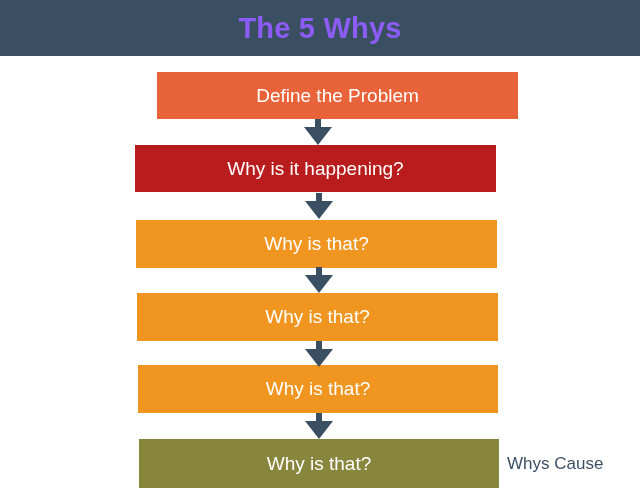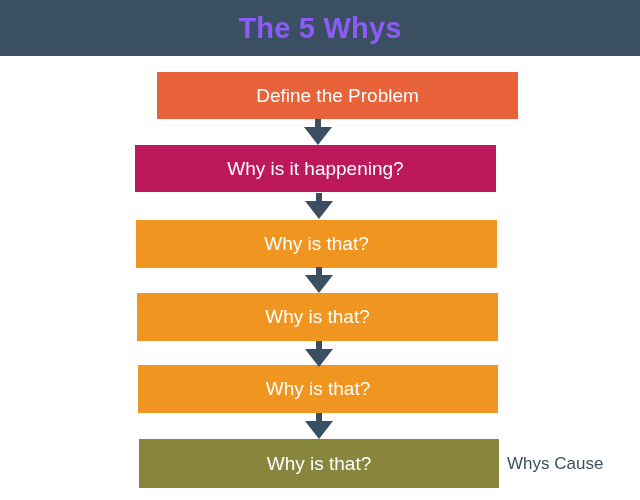--- a/index.html
+++ b/index.html
@@ -95,21 +95,21 @@
 
 <div id="canvas" style="width: 640px; height: 500px; background: rgb(255, 255, 255);">
 
   <div class="header-banner" style="background: rgb(59, 79, 99);"></div>
   <div class="header-title" style="color: #8b5cf6; text-align: center;">The 5 Whys</div>
 
   <div id="flow-layer">
       <div class="flow-box" style="left: 134px; top: 72px; width: 361px; height: 47px; background: rgb(232, 99, 58); margin-left: 23px;">
         <span class="flow-box-label">Define the Problem</span>
       </div>
-      <div class="flow-box" style="left: 135px; top: 145px; width: 361px; height: 47px; background: #be185d;">
+      <div class="flow-box" style="left: 135px; top: 145px; width: 361px; height: 47px; background: #b91c1c;">
         <span class="flow-box-label">Why is it happening?</span>
       </div>
       <div class="flow-box" style="left: 136px; top: 220px; width: 361px; height: 48px; background: rgb(240, 149, 31);">
         <span class="flow-box-label">Why is that?</span>
       </div>
       <div class="flow-box" style="left: 137px; top: 293px; width: 361px; height: 48px; background: rgb(240, 149, 31);">
         <span class="flow-box-label">Why is that?</span>
       </div>
       <div class="flow-box" style="left: 138px; top: 365px; width: 360px; height: 48px; background: rgb(240, 149, 31);">
         <span class="flow-box-label">Why is that?</span>

